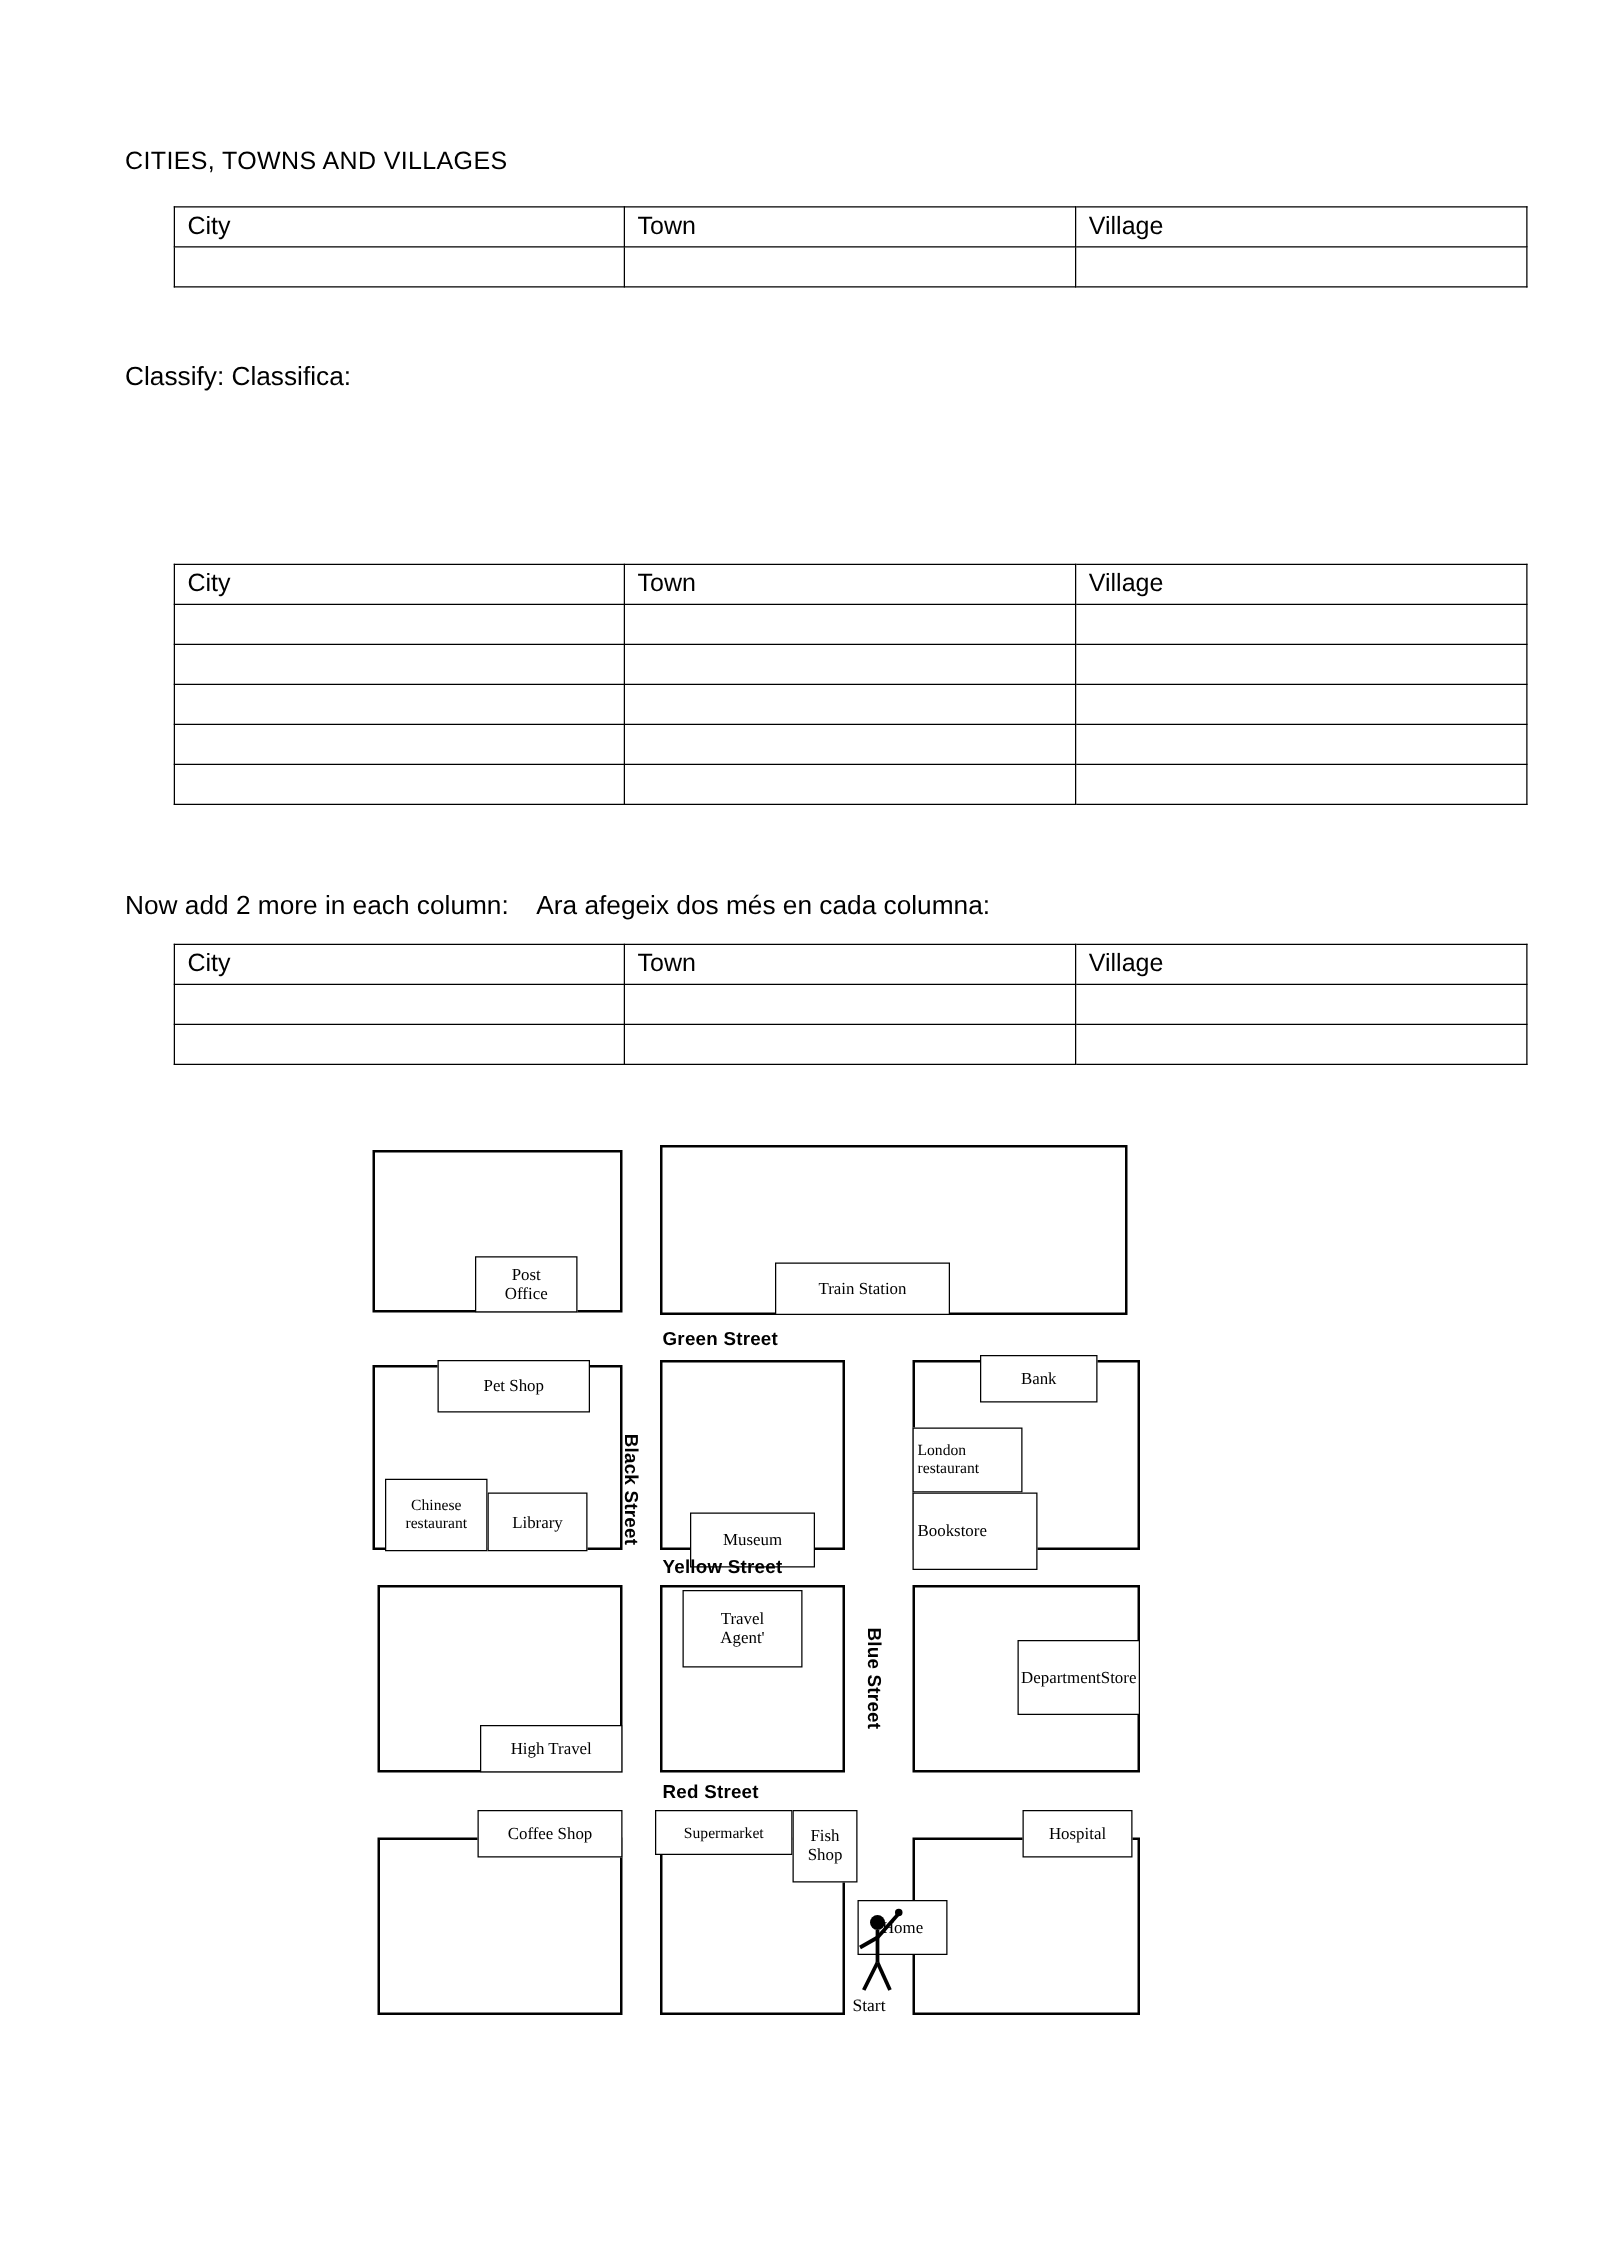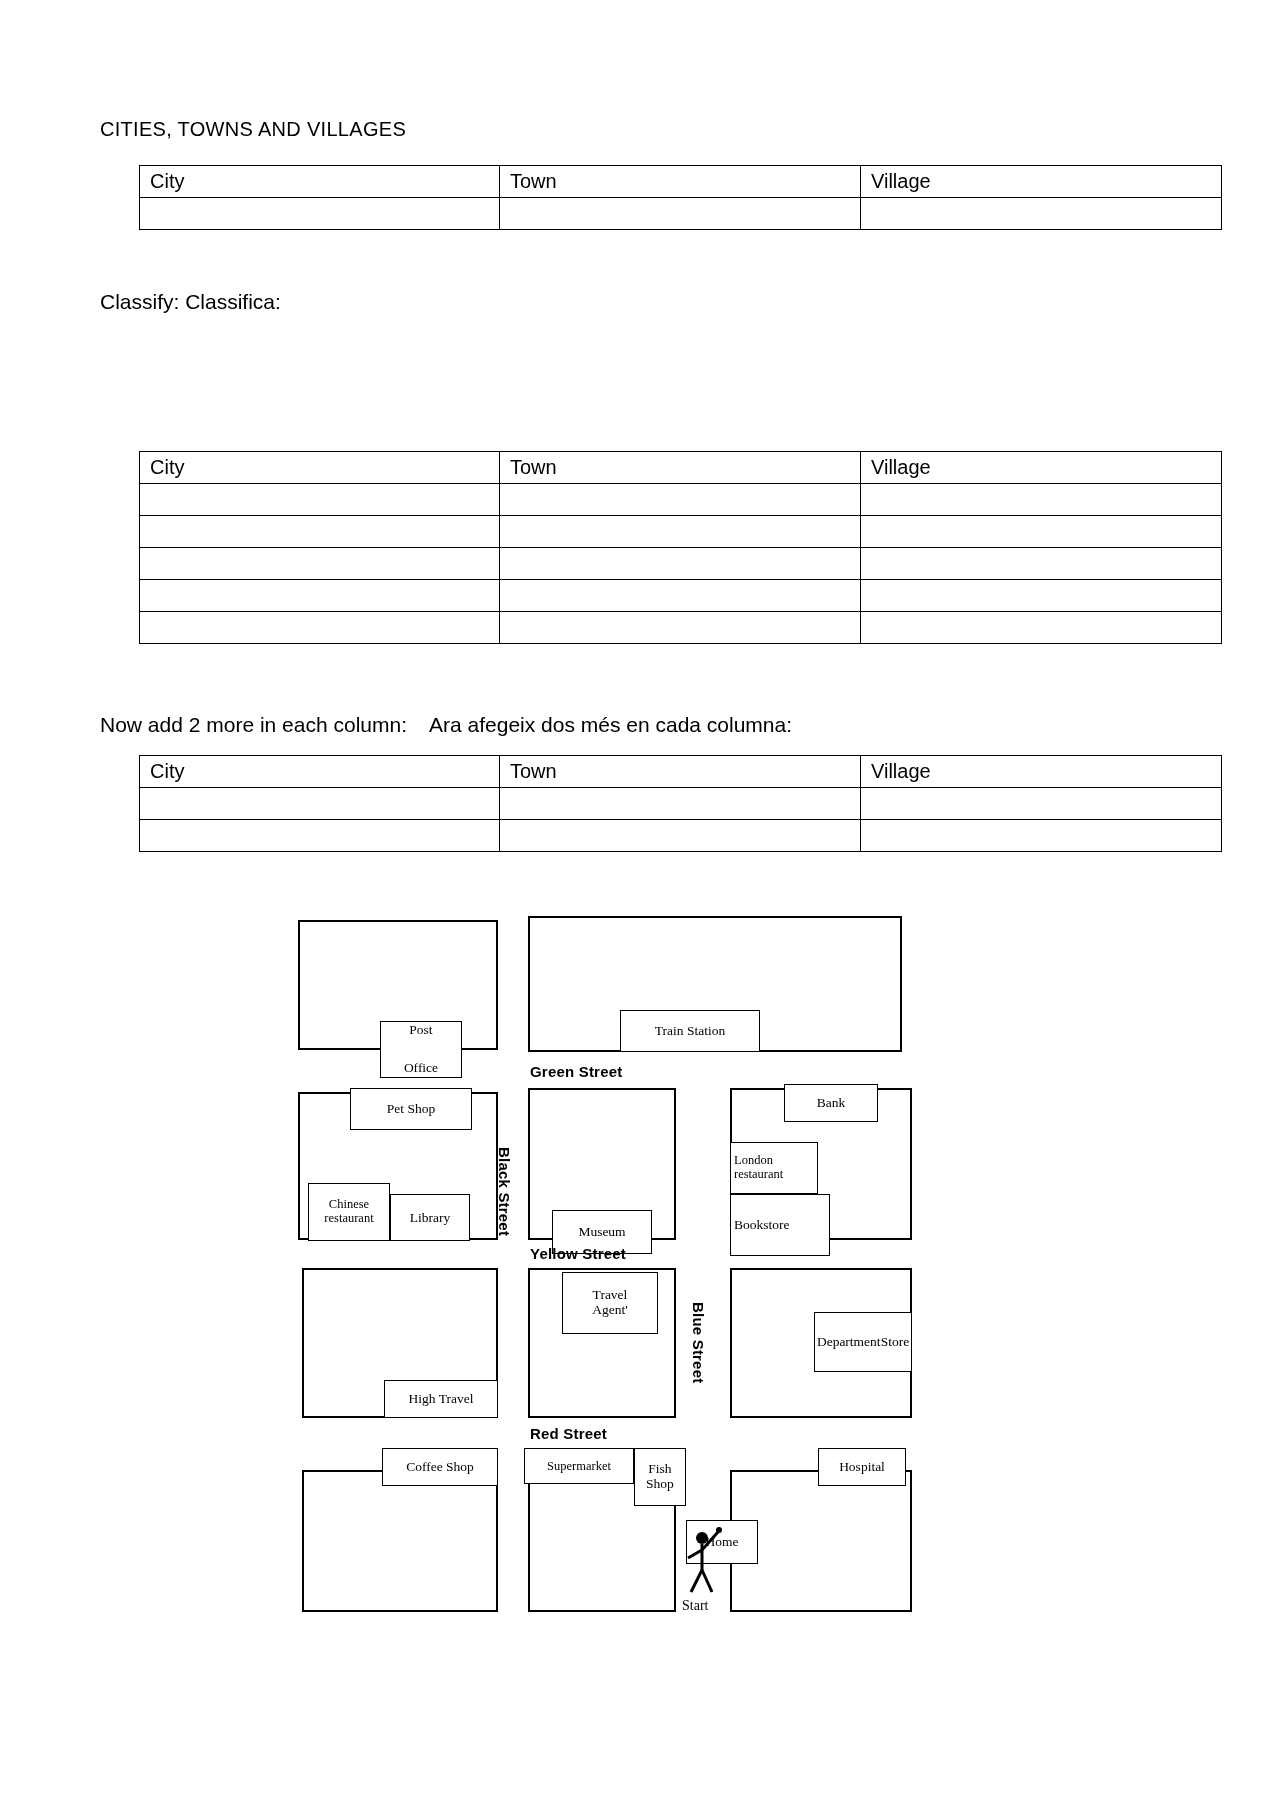--- a/index.html
+++ b/index.html
@@ -221,21 +221,21 @@
         <td></td>
         <td></td>
         <td></td>
       </tr>
     </tbody>
   </table>
 
   <div class="map">
 
     <div class="blk" style="left:8px; top:0px; width:200px; height:130px;"></div>
-    <div class="lbl two" style="left:90px; top:101px; width:82px; height:57px; flex-direction:column;justify-content:space-between;">
+    <div class="lbl two" style="left:90px; top:85px; width:82px; height:45px; flex-direction:column;">
       <span>Post</span>
       <span>Office</span>
     </div>
 
     <div class="blk" style="left:238px; top:-4px; width:374px; height:136px;"></div>
     <div class="lbl" style="left:330px; top:90px; width:140px; height:42px;">
       <span>Train Station</span>
     </div>
 
     <div class="street" style="left:240px; top:143px;">Green Street</div>
@@ -274,21 +274,21 @@
     <div class="street vert" style="left:206px; top:227px;">Black Street</div>
 
     <div class="street vert" style="left:400px; top:382px;">Blue Street</div>
 
     <div class="blk" style="left:12px; top:348px; width:196px; height:150px;"></div>
     <div class="lbl" style="left:94px; top:460px; width:114px; height:38px;">
       <span>High Travel</span>
     </div>
 
     <div class="blk" style="left:238px; top:348px; width:148px; height:150px;"></div>
-    <div class="lbl two" style="left:272px; top:352px; width:96px; height:62px; flex-direction:column;">
+    <div class="lbl two" style="left:256px; top:352px; width:96px; height:62px; flex-direction:column;">
       <span>Travel</span>
       <span>Agent'</span>
     </div>
 
     <div class="blk" style="left:440px; top:348px; width:182px; height:150px;"></div>
     <div class="lbl two" style="left:524px; top:344px; width:98px; height:60px; flex-direction:row;margin-top:48px;">
       <span>Department</span>
       <span>Store</span>
     </div>
 

